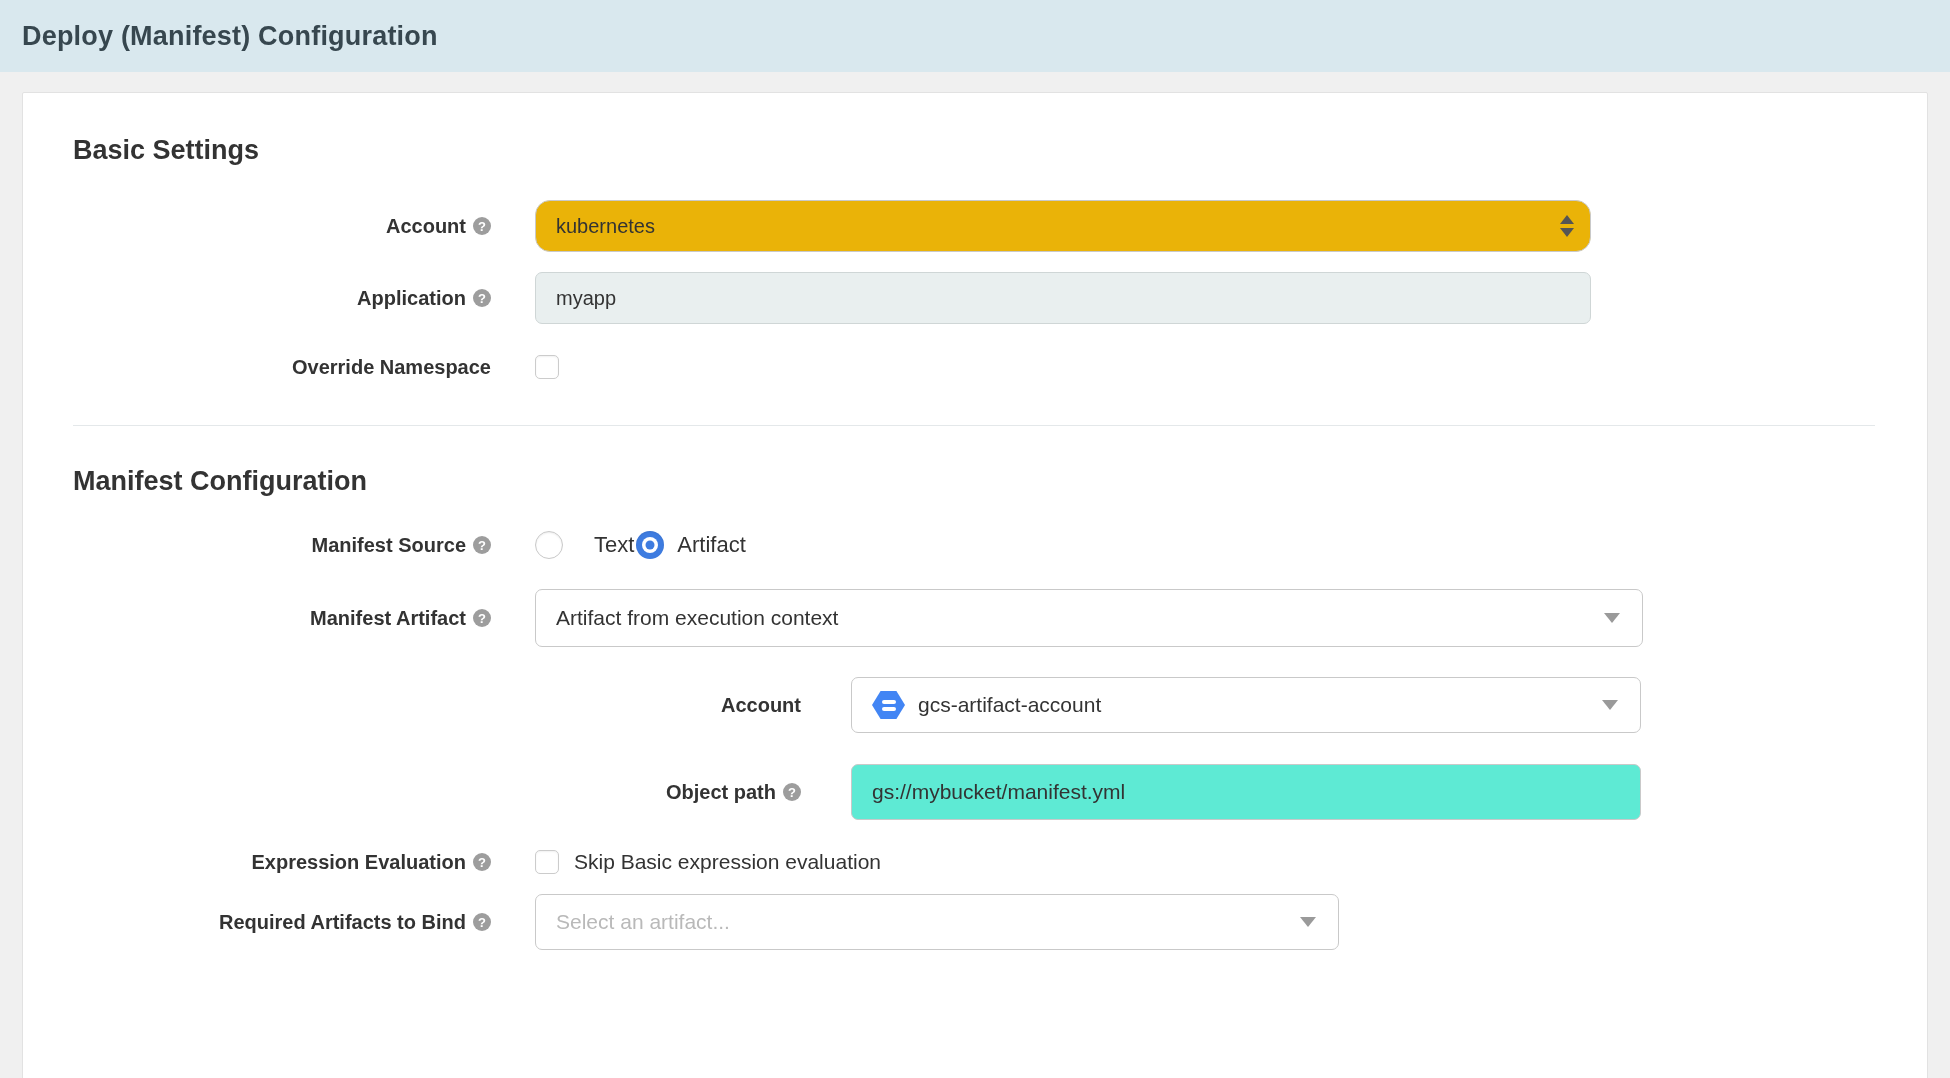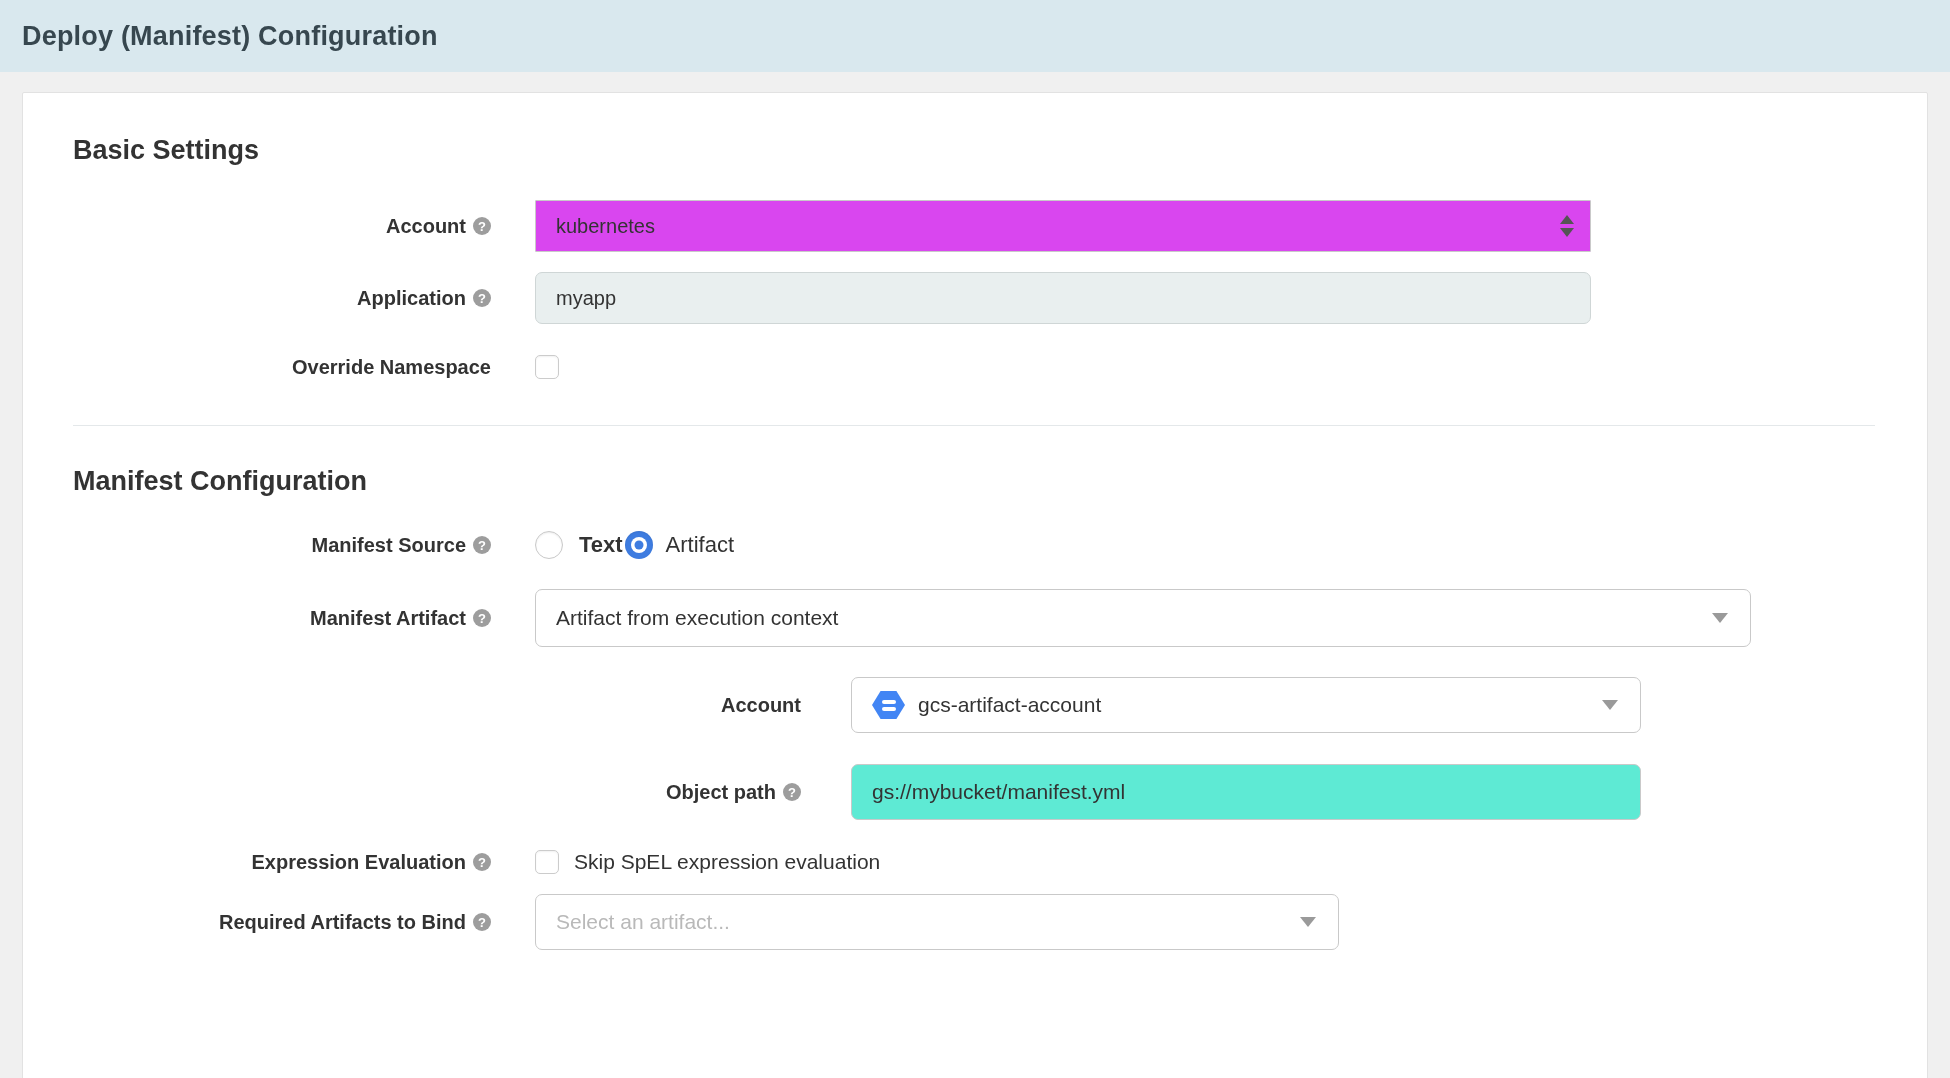--- a/index.html
+++ b/index.html
@@ -21,21 +21,21 @@
   .form-row { display:flex; align-items:center; margin-bottom:20px; }
   .row-label { width:440px; text-align:right; font-weight:bold; font-size:20px; color:#333;
                display:flex; justify-content:flex-end; align-items:center; gap:7px; flex:0 0 auto; }
   .row-control { margin-left:44px; display:flex; align-items:center; position:relative; }
 
   .help-icon { width:18px; height:18px; border-radius:50%; background:#9d9d9d; color:#fff;
                font-size:13px; font-weight:bold; display:inline-flex; align-items:center;
                justify-content:center; line-height:1; flex:0 0 auto; }
 
   
-  .sel, .txt { height:52px; border:1px solid #c9c9c9; border-radius:1px; background:#d946ef;
+  .sel, .txt { height:52px; border:1px solid #c9c9c9; border-radius:15px; background:#eab308;
                font-size:20px; color:#333; display:flex; align-items:center; padding:0 20px; position:relative; }
   .account-select { width:1056px; }
   .application-input { width:1056px; height:52px; border:1px solid #cfd6d6; border-radius:7px;
                background:#e9efef; font-size:20px; color:#333; padding:0 20px;
                font-family:"Liberation Sans", sans-serif; }
   .select-arrows { position:absolute; right:16px; top:50%; transform:translateY(-50%);
                    display:flex; flex-direction:column; gap:4px; align-items:center; }
   .select-arrows .up { width:0; height:0; border-left:7px solid transparent; border-right:7px solid transparent; border-bottom:9px solid #555; }
   .select-arrows .dn { width:0; height:0; border-left:7px solid transparent; border-right:7px solid transparent; border-top:9px solid #555; }
 
@@ -46,31 +46,31 @@
 
   
   .radio-group { display:flex; align-items:center; font-size:22px; color:#333; }
   .radio { width:28px; height:28px; border-radius:50%; border:1px solid #c9c9c9; background:#fff;
            box-shadow: inset 0 1px 2px rgba(0,0,0,0.08); flex:0 0 auto; position:relative; }
   .radio.checked { border:none; background:#3e7ce0; }
   .radio.checked::before { content:""; position:absolute; left:50%; top:50%; width:16px; height:16px;
            border-radius:50%; background:#fff; transform:translate(-50%,-50%); }
   .radio.checked::after { content:""; position:absolute; left:50%; top:50%; width:9px; height:9px;
            border-radius:50%; background:#3e7ce0; transform:translate(-50%,-50%); }
-  .radio-label-1 { margin-left:16px;font-weight:bold; }
+  .radio-label-1 { margin-left:31px; }
   .radio-2 { margin-left:2px; }
   .radio-label-2 { margin-left:13px; }
 
   
   .dropdown { height:58px; border:1px solid #c9c9c9; border-radius:7px; background:#fff;
               font-size:21px; color:#333; display:flex; align-items:center; padding:0 20px; position:relative; }
   .dropdown .caret { position:absolute; right:22px; top:50%; transform:translateY(-50%);
               width:0; height:0; border-left:8px solid transparent; border-right:8px solid transparent;
               border-top:10px solid #9a9a9a; }
-  .manifest-artifact-dropdown { width:1216px; }
+  .manifest-artifact-dropdown { width:1108px; }
   .artifact-account-dropdown { width:790px; height:56px; }
   .required-artifacts-dropdown { width:804px; height:56px; color:#b9b9b9; }
 
   .sub-label { width:750px; }
   .sub-control { margin-left:50px; }
   .objectpath-input { width:790px; height:56px; border:1px solid #c9c9c9; border-radius:7px;
               background:#5eead4; font-size:21px; color:#333; padding:0 20px;
               font-family:"Liberation Sans", sans-serif; }
 
   
@@ -190,21 +190,21 @@
       </div>
     </div>
 
     <div class="form-row">
       <div class="row-label">
         <span>Expression Evaluation</span>
         <span class="help-icon">?</span>
       </div>
       <div class="row-control">
         <div class="checkbox"></div>
-        <span class="checkbox-inline-label">Skip SpEL expression evaluation</span>
+        <span class="checkbox-inline-label">Skip Basic expression evaluation</span>
       </div>
     </div>
 
     <div class="form-row">
       <div class="row-label">
         <span>Required Artifacts to Bind</span>
         <span class="help-icon">?</span>
       </div>
       <div class="row-control">
         <div class="dropdown required-artifacts-dropdown">

